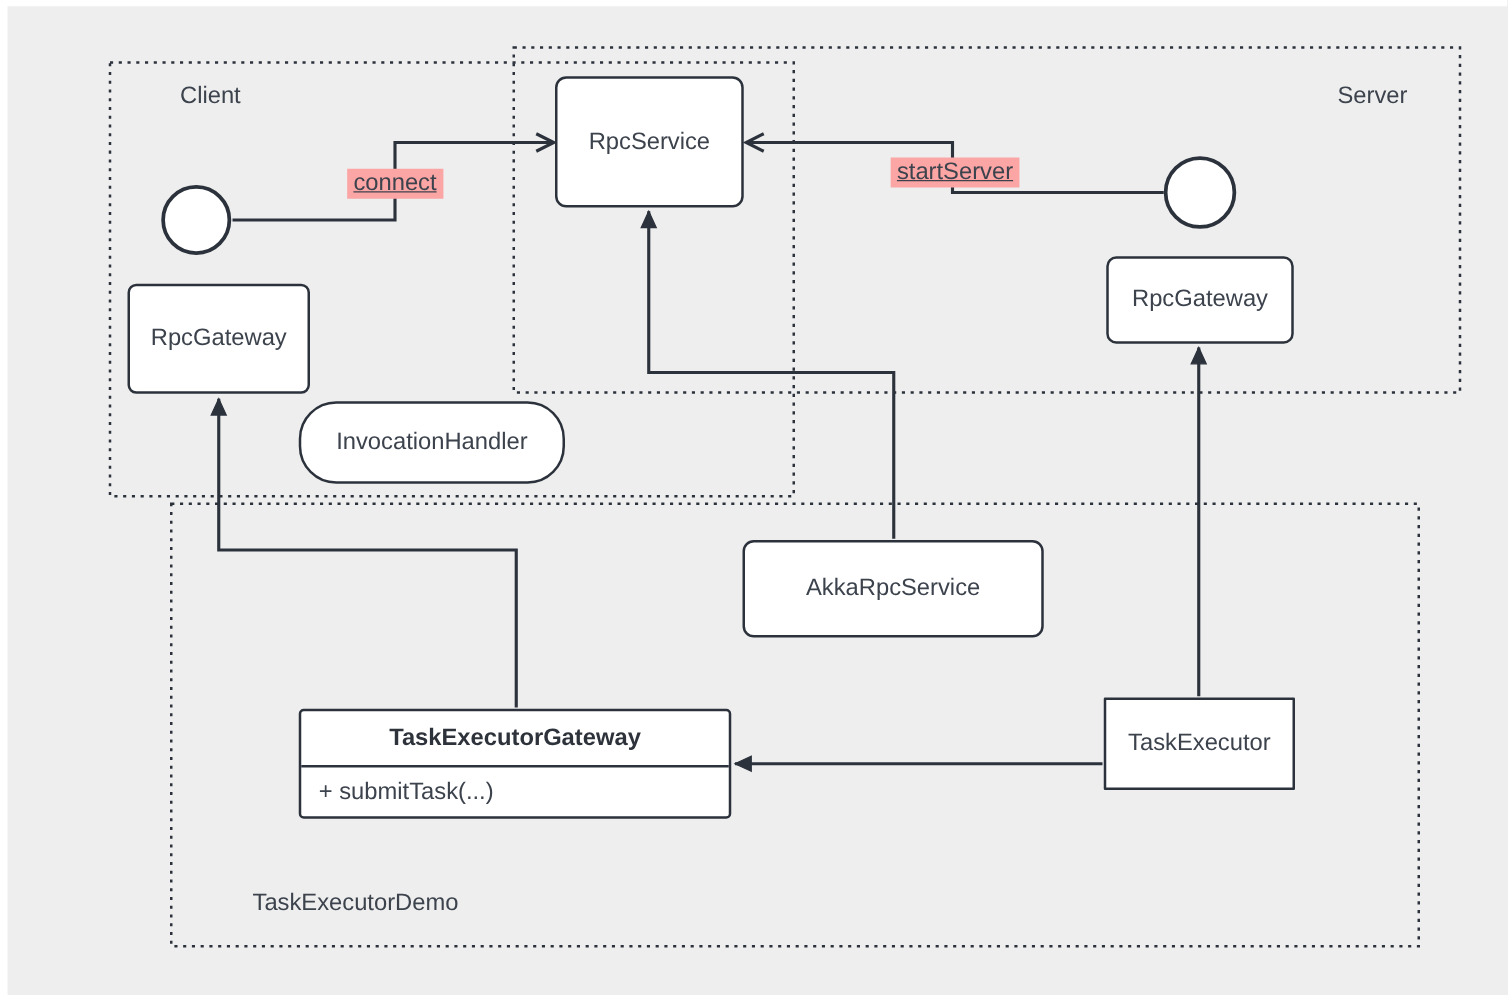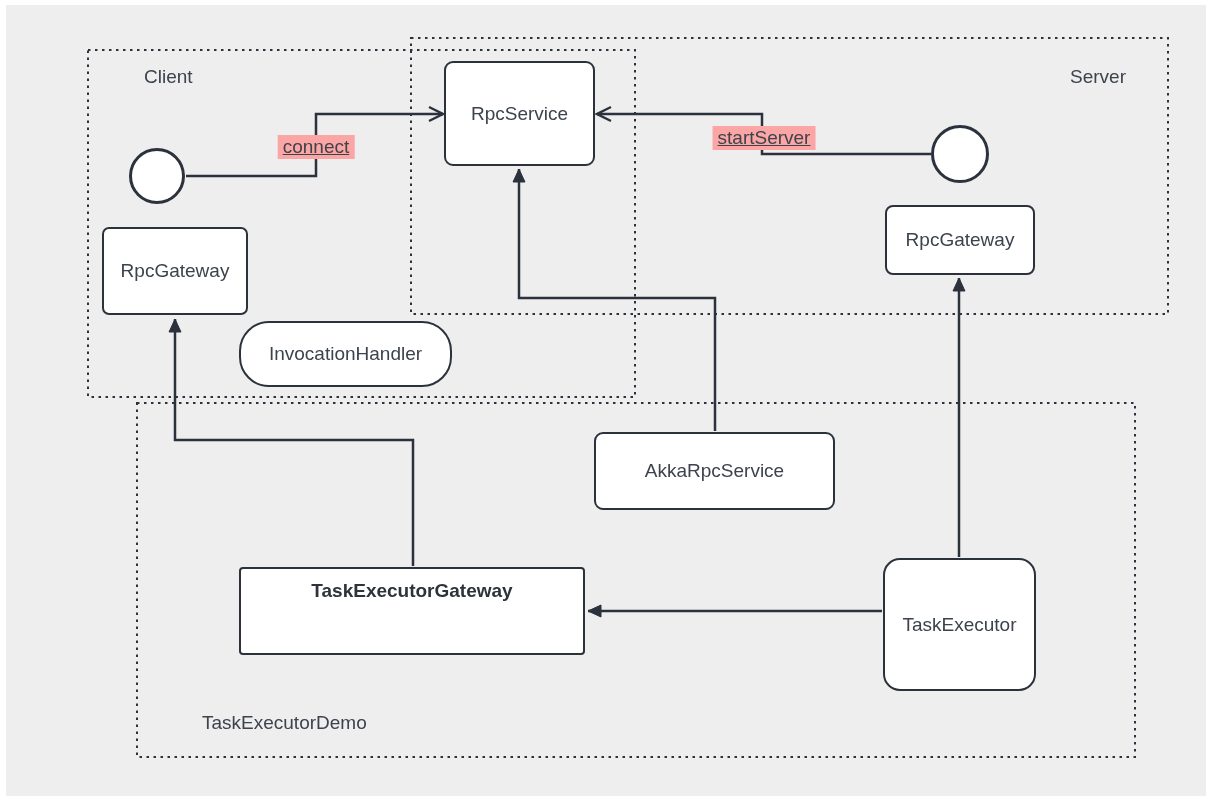--- a/index.html
+++ b/index.html
@@ -78,26 +78,27 @@
   </div>
 
   <div class="node" style="left:885px;top:205px;width:150px;height:70px;border-radius:8px">
     <span>RpcGateway</span>
   </div>
 
   <div class="node" style="left:594px;top:432px;width:241px;height:78px;border-radius:9px">
     <span>AkkaRpcService</span>
   </div>
 
-  <div class="node" style="left:883px;top:558px;width:153px;height:133px;border-radius:17px">
+  <div class="node" style="left:883px;top:558px;width:153px;height:74px;border-radius:1px">
     <span>TaskExecutor</span>
   </div>
 
   <div class="node uml" style="left:239px;top:567px;width:346px;height:88px;border-radius:4px">
     <div class="uml-header">TaskExecutorGateway</div>
+    <div class="uml-method">+ submitTask(...)</div>
   </div>
 
   <div class="edge-label" style="left:316px;top:147px">connect</div>
   <div class="edge-label" style="left:764px;top:138px">startServer</div>
 
   <div class="margin-strip" style="left:0;top:0;width:6px;height:796px"></div>
   <div class="margin-strip" style="left:0;top:0;width:1206px;height:5px"></div>
 
 </div>
 

